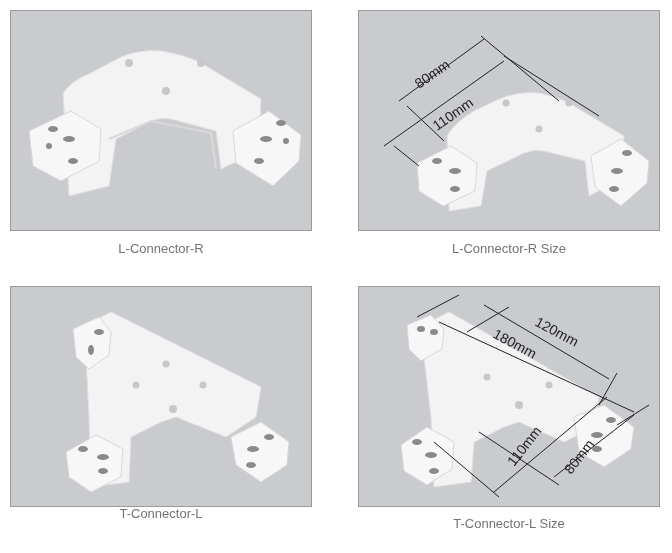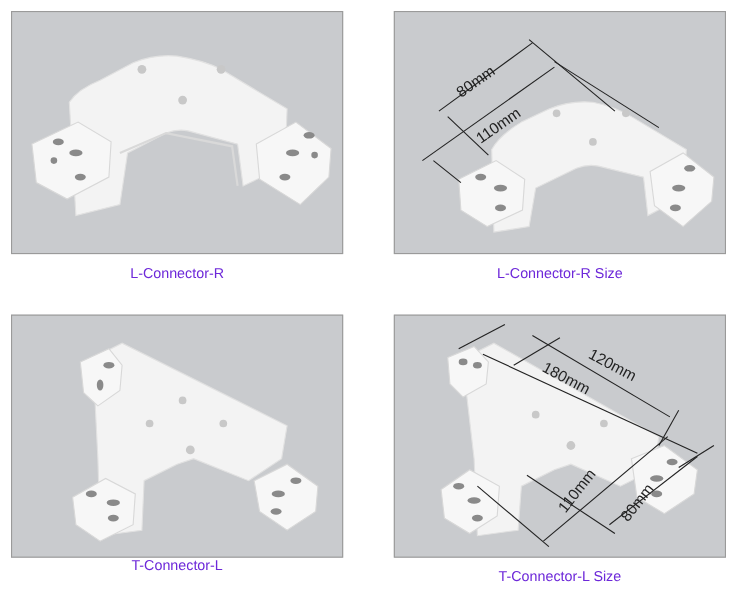--- a/index.html
+++ b/index.html
@@ -3,21 +3,21 @@
 <meta charset="utf-8">
 <style>
   html, body { margin: 0; padding: 0; background: #ffffff; }
   body { width: 672px; height: 553px; position: relative; overflow: hidden;
          font-family: "Liberation Sans", sans-serif; }
   .cell { position: absolute; width: 302px; }
   .panel { position: absolute; left: 0; top: 0; width: 300px; height: 219px;
            background: #c9cbce; border: 1px solid #9a9a9a; overflow: hidden; }
   .panel svg { position: absolute; left: 0; top: 0; }
   .caption { position: absolute; left: 0; width: 302px; text-align: center;
-             font-size: 13px; color: #6d28d9; }
+             font-size: 13px; color: #737373; }
 </style>
 </head>
 <body>
 
 <div class="cell" style="left:10px; top:10px;">
   <div class="panel">
     <svg width="300" height="219" viewBox="0 0 300 219">
 
       <path d="M52 82 Q60 70 80 62 L110 46 Q130 38 150 40 Q175 44 190 52 L250 88 L248 140 L210 158 L205 120 L160 108 Q150 106 140 110 L105 128 L98 175 L58 185 Z" fill="#f3f3f3" stroke="#e1e1e1"></path>
       <path d="M98 128 L140 110 L200 122 L205 158" fill="none" stroke="#d9d9d9" stroke-width="2"></path>

